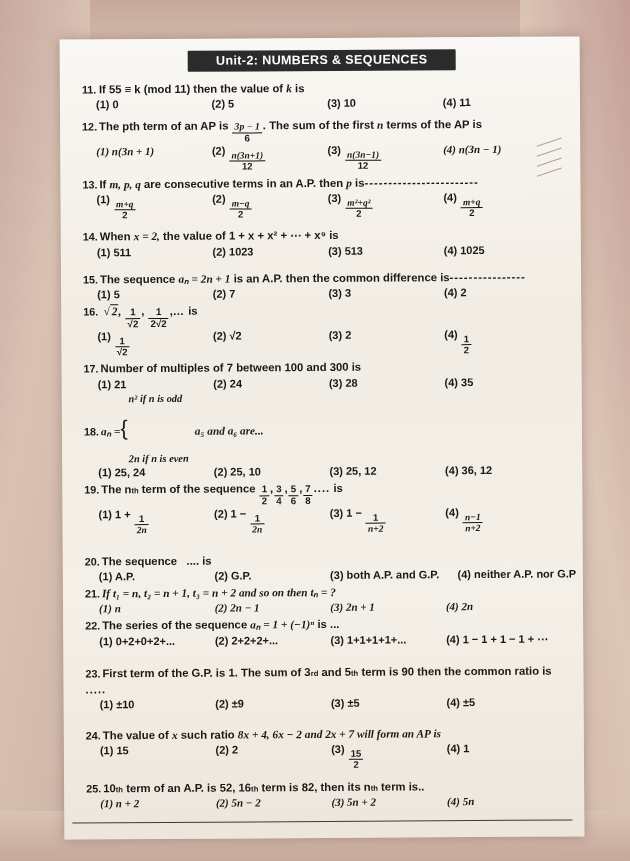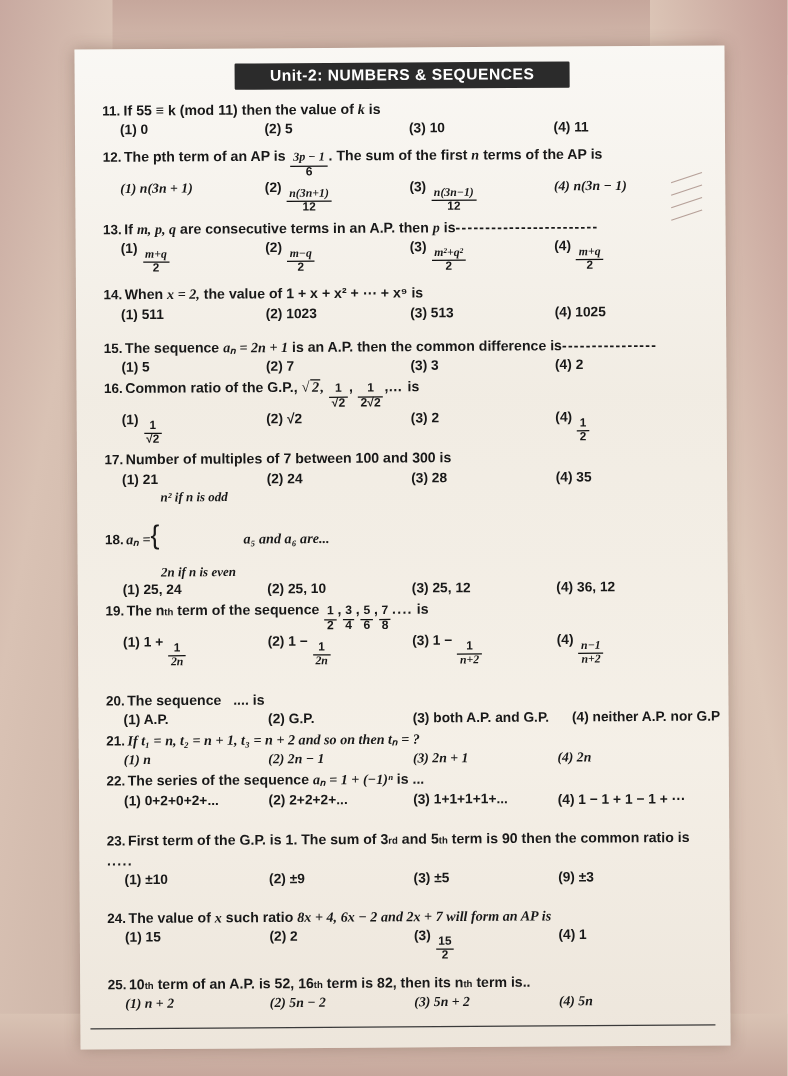--- a/index.html
+++ b/index.html
@@ -313,21 +313,21 @@
         <span class="opt">(1) 5</span>
         <span class="opt">(2) 7</span>
         <span class="opt">(3) 3</span>
         <span class="opt">(4) 2</span>
       </div>
     </div>
 
     <div class="q">
       <div class="qline">
         <span class="qnum">16.</span>
-        <span class="qtext">Common ratio of the G.P.,</span>&nbsp;
+        &nbsp;
         <span class="math radical">√<span class="sqrt">2</span>,</span>&nbsp;
         <span class="frac">
           <span class="num">1</span>
           <span class="den">√2</span>
         </span>,&nbsp;
         <span class="frac">
           <span class="num">1</span>
           <span class="den">2√2</span>
         </span>, <span class="dots">…</span>&nbsp;
         <span class="qtext">is</span>
@@ -495,21 +495,21 @@
         <span class="qnum">23.</span>
         <span class="qtext">First term of the G.P. is  1. The sum of 3</span><sup>rd</sup>&nbsp;
         <span class="qtext">and  5</span><sup>th</sup>&nbsp;
         <span class="qtext">term is 90 then the common ratio is</span>
         <span class="dots">.....</span>
       </div>
       <div class="opts">
         <span class="opt">(1) ±10</span>
         <span class="opt">(2) ±9</span>
         <span class="opt">(3) ±5</span>
-        <span class="opt">(9) ±3</span>
+        <span class="opt">(4) ±5</span>
       </div>
     </div>
 
     <div class="spacer-lg"></div>
 
     <div class="q">
       <div class="qline">
         <span class="qnum">24.</span>
         <span class="qtext">The value of</span>&nbsp;
         <span class="math">x</span>&nbsp;

